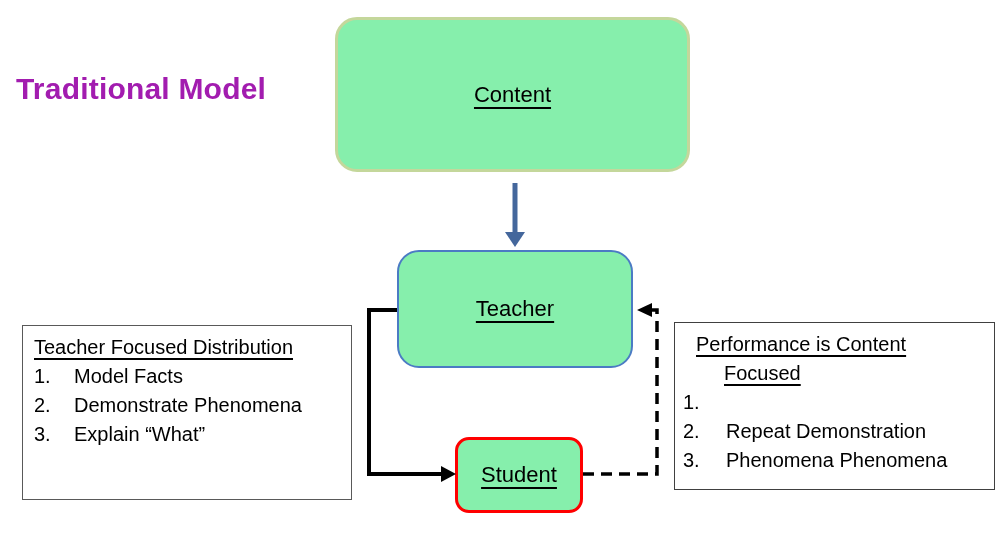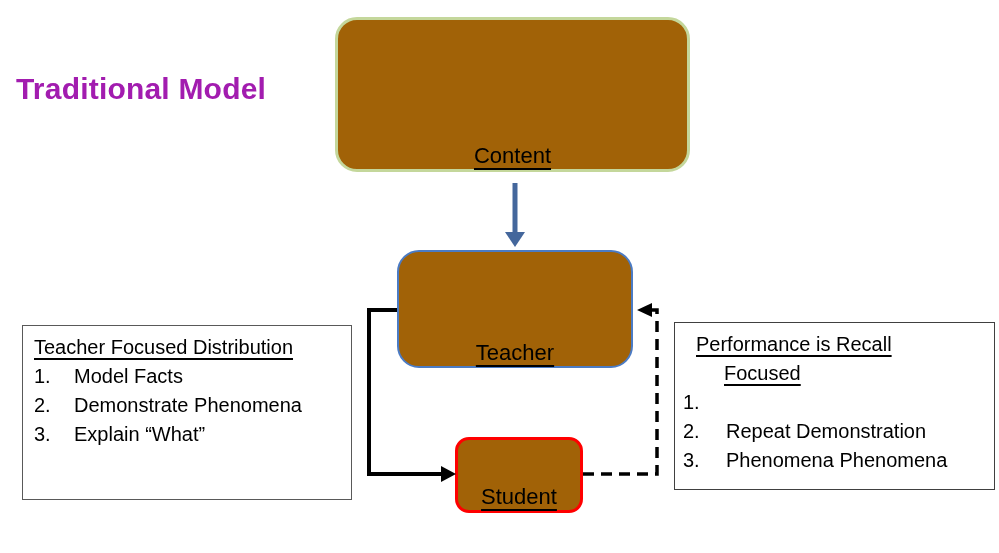--- a/index.html
+++ b/index.html
@@ -21,22 +21,22 @@
     background:#ffffff;
     overflow:hidden;
   }
   .diagram-title{
     position:absolute;left:16px;top:72px;width:310px;
     font-size:30px;font-weight:bold;color:#a21caf;
     letter-spacing:0.2px;
   }
   .node{
     position:absolute;
-    display:flex;align-items:flex-end;justify-content:center;
-    background:#a16207;
+    display:flex;align-items:center;justify-content:center;
+    background:#86efac;
   }
   .node .node-label{
     font-size:22px;
     text-decoration:underline;
     text-decoration-thickness:2px;
     text-underline-offset:5px;
   }
   .node-content{
     left:335px;top:17px;width:355px;height:155px;
     border:3px solid var(--content-border);
@@ -114,21 +114,21 @@
       <span class="list-txt">Demonstrate Phenomena</span>
     </div>
     <div class="list-row">
       <span class="list-num">3.</span>
       <span class="list-txt">Explain “What”</span>
     </div>
   </div>
 
   <div class="annot-box annot-right">
     <div style="padding-left:13px;">
-      <span class="annot-title">Performance is Recall</span>
+      <span class="annot-title">Performance is Content</span>
     </div>
     <div>
       <span class="annot-title indent2">Focused</span>
     </div>
     <div class="list-row">
       <span class="list-num">1.</span>
     </div>
     <div class="list-row">
       <span class="list-num">2.</span>
       <span class="list-txt">Repeat Demonstration</span>

